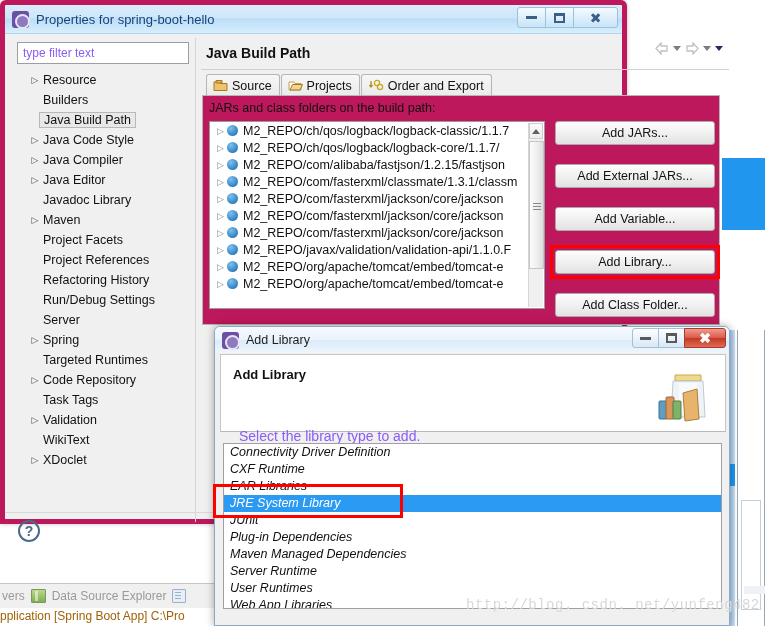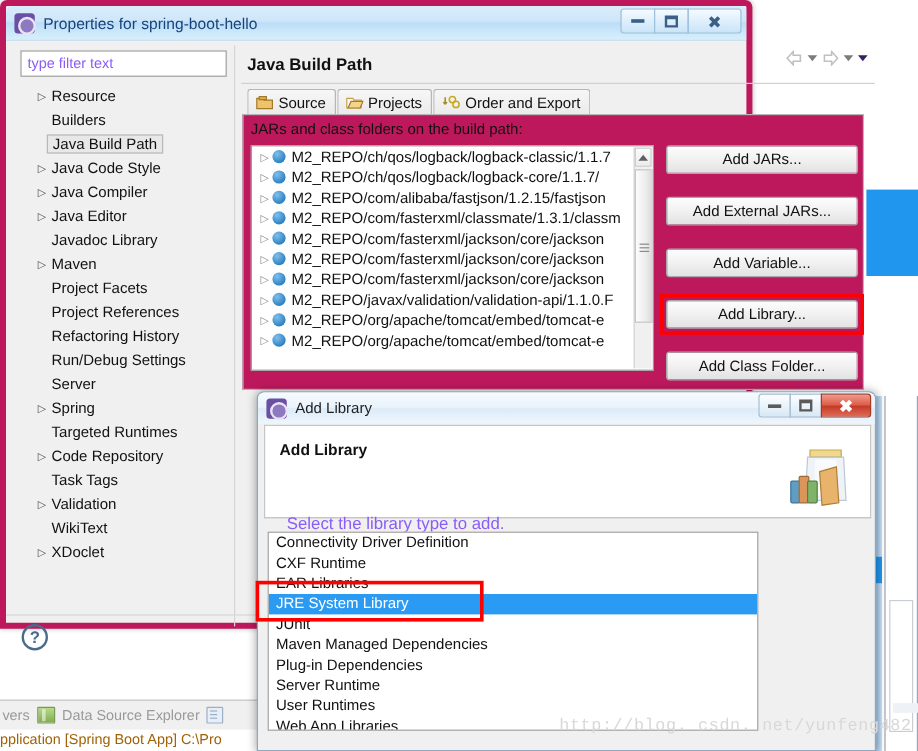--- a/index.html
+++ b/index.html
@@ -293,22 +293,22 @@
   .dlg-head {
     position:absolute; left:5px; top:27px; width:506px; height:78px;
     background:#ffffff; border:1px solid #c6c6c6; border-bottom:1px solid #b9b9b9;
   }
   .dlg-head-title { position:absolute; left:12px; top:12px; font-size:13px; font-weight:bold; color:#111; }
   .dlg-head-sub { position:absolute; left:18px; top:37px; font-size:14px; color:#8b5cf6;margin-top:36px; }
   .jar-pic {
     position:absolute; right:12px; top:8px; width:64px; height:62px;
   }
   .dlg-listbox {
-    position:absolute; left:8px; top:116px; width:409px; height:166px;
-    background:#ffffff; border:1px solid #a0a0a0; overflow:hidden;
+    position:absolute; left:8px; top:116px; width:499px; height:166px;
+    background:#ffffff; border:1px solid #a0a0a0; overflow:hidden;font-style:italic;
   }
   .lib-row {
     height:17px; line-height:17px; font-size:12.5px; color:#111;
     padding-left:6px; white-space:nowrap;
   }
   .lib-row.selected { background:#2b9af3; color:#ffffff; }
   .lib-highlight {
     position:absolute; left:-2px; top:157px; width:190px; height:34px;
     border:3px solid #ff0000; z-index:50; pointer-events:none;
   }
@@ -604,22 +604,22 @@
         <path d="M34 30 L48 26 L50 56 L36 58 Z" fill="#e8b36a" stroke="#b07f36"></path>
       </svg>
     </div>
 
     <div class="dlg-listbox">
       <div class="lib-row">Connectivity Driver Definition</div>
       <div class="lib-row">CXF Runtime</div>
       <div class="lib-row">EAR Libraries</div>
       <div class="lib-row selected">JRE System Library</div>
       <div class="lib-row">JUnit</div>
+      <div class="lib-row">Plug-in Dependencies</div>
       <div class="lib-row">Maven Managed Dependencies</div>
-      <div class="lib-row">Plug-in Dependencies</div>
       <div class="lib-row">Server Runtime</div>
       <div class="lib-row">User Runtimes</div>
       <div class="lib-row">Web App Libraries</div>
       <div class="dlg-right-scroll"></div>
     </div>
     <div class="lib-highlight"></div>
   </div>
 
   <div class="watermark">http://blog. csdn. net/yunfeng482</div>
 

